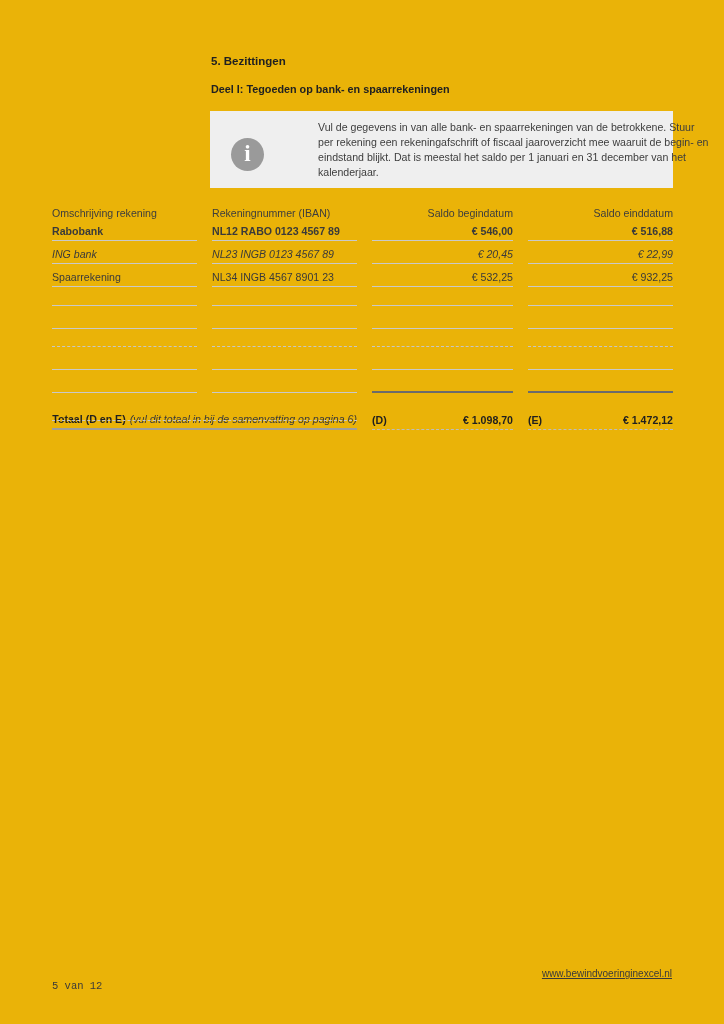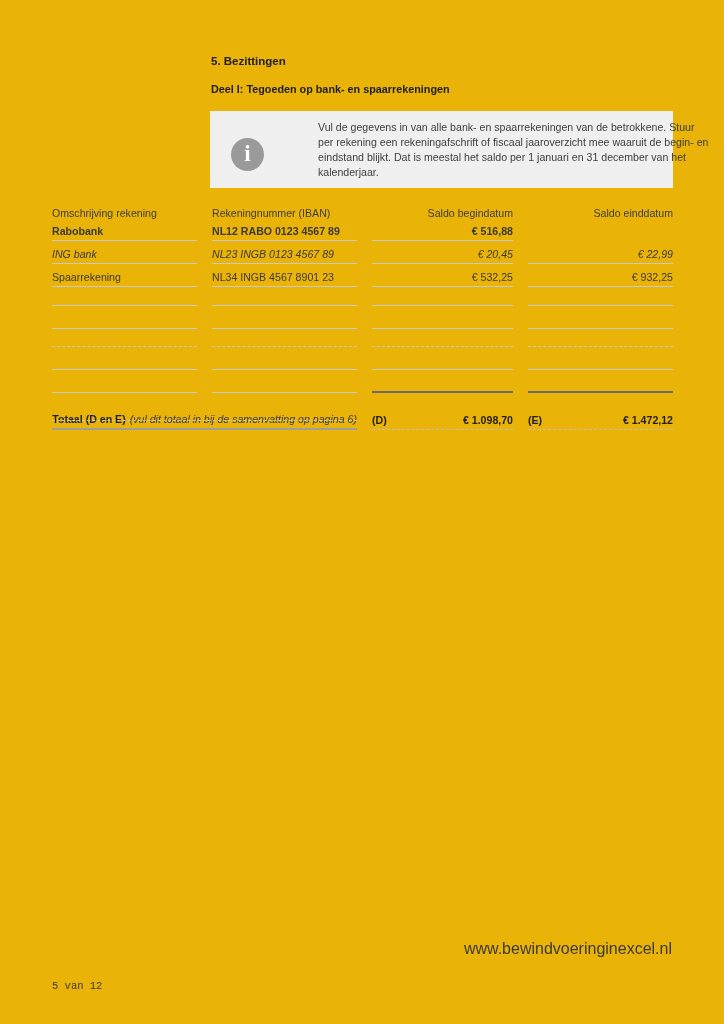--- a/index.html
+++ b/index.html
@@ -71,22 +71,22 @@
   }
   .dash-after-label {
     position:absolute; left:52px; top:420px; width:305px;
     border-top:1px dashed #c6c6c6;
   }
   .footer-left {
     position:absolute; left:52px; top:980px;
     font-size:10.5px; color:#3a3a3a;font-family:Liberation Mono, monospace;
   }
   .footer-right {
-    position:absolute; right:52px; top:940px;
-    font-size:16px; color:#3a3a3a;
+    position:absolute; right:52px; top:968px;
+    font-size:10px; color:#3a3a3a;text-decoration:underline;
   }
 </style>
 </head>
 <body>
 
 <div class="page">
 
   <div class="title">5. Bezittingen</div>
   <div class="subtitle">Deel I: Tegoeden op bank- en spaarrekeningen</div>
 
@@ -100,20 +100,21 @@
   <div class="trow thead" style="top:202px;height:17px;">
     <div class="c">Omschrijving rekening</div>
     <div class="c">Rekeningnummer (IBAN)</div>
     <div class="c right">Saldo begindatum</div>
     <div class="c right">Saldo einddatum</div>
   </div>
 
   <div class="trow" style="top:219px;height:22px;font-weight:bold;">
     <div class="c line">Rabobank</div>
     <div class="c line">NL12 RABO 0123 4567 89</div>
+    <div class="c line right">€ 546,00</div>
     <div class="c line right">€ 516,88</div>
   </div>
   <div class="trow" style="top:242px;height:22px;font-style:italic;">
     <div class="c line">ING bank</div>
     <div class="c line">NL23 INGB 0123 4567 89</div>
     <div class="c line right">€ 20,45</div>
     <div class="c line right">€ 22,99</div>
   </div>
   <div class="trow" style="top:265px;height:22px;">
     <div class="c line">Spaarrekening</div>

